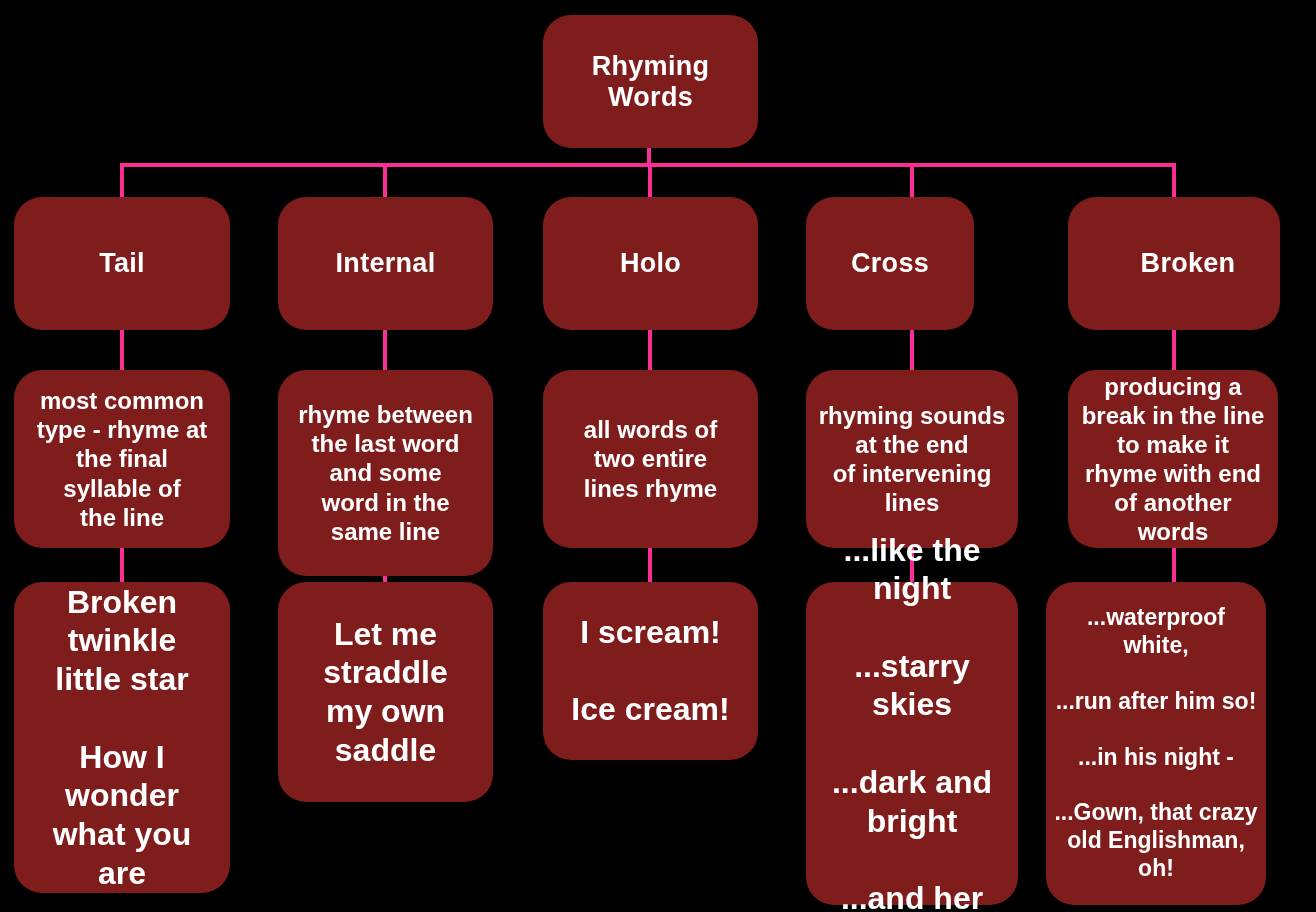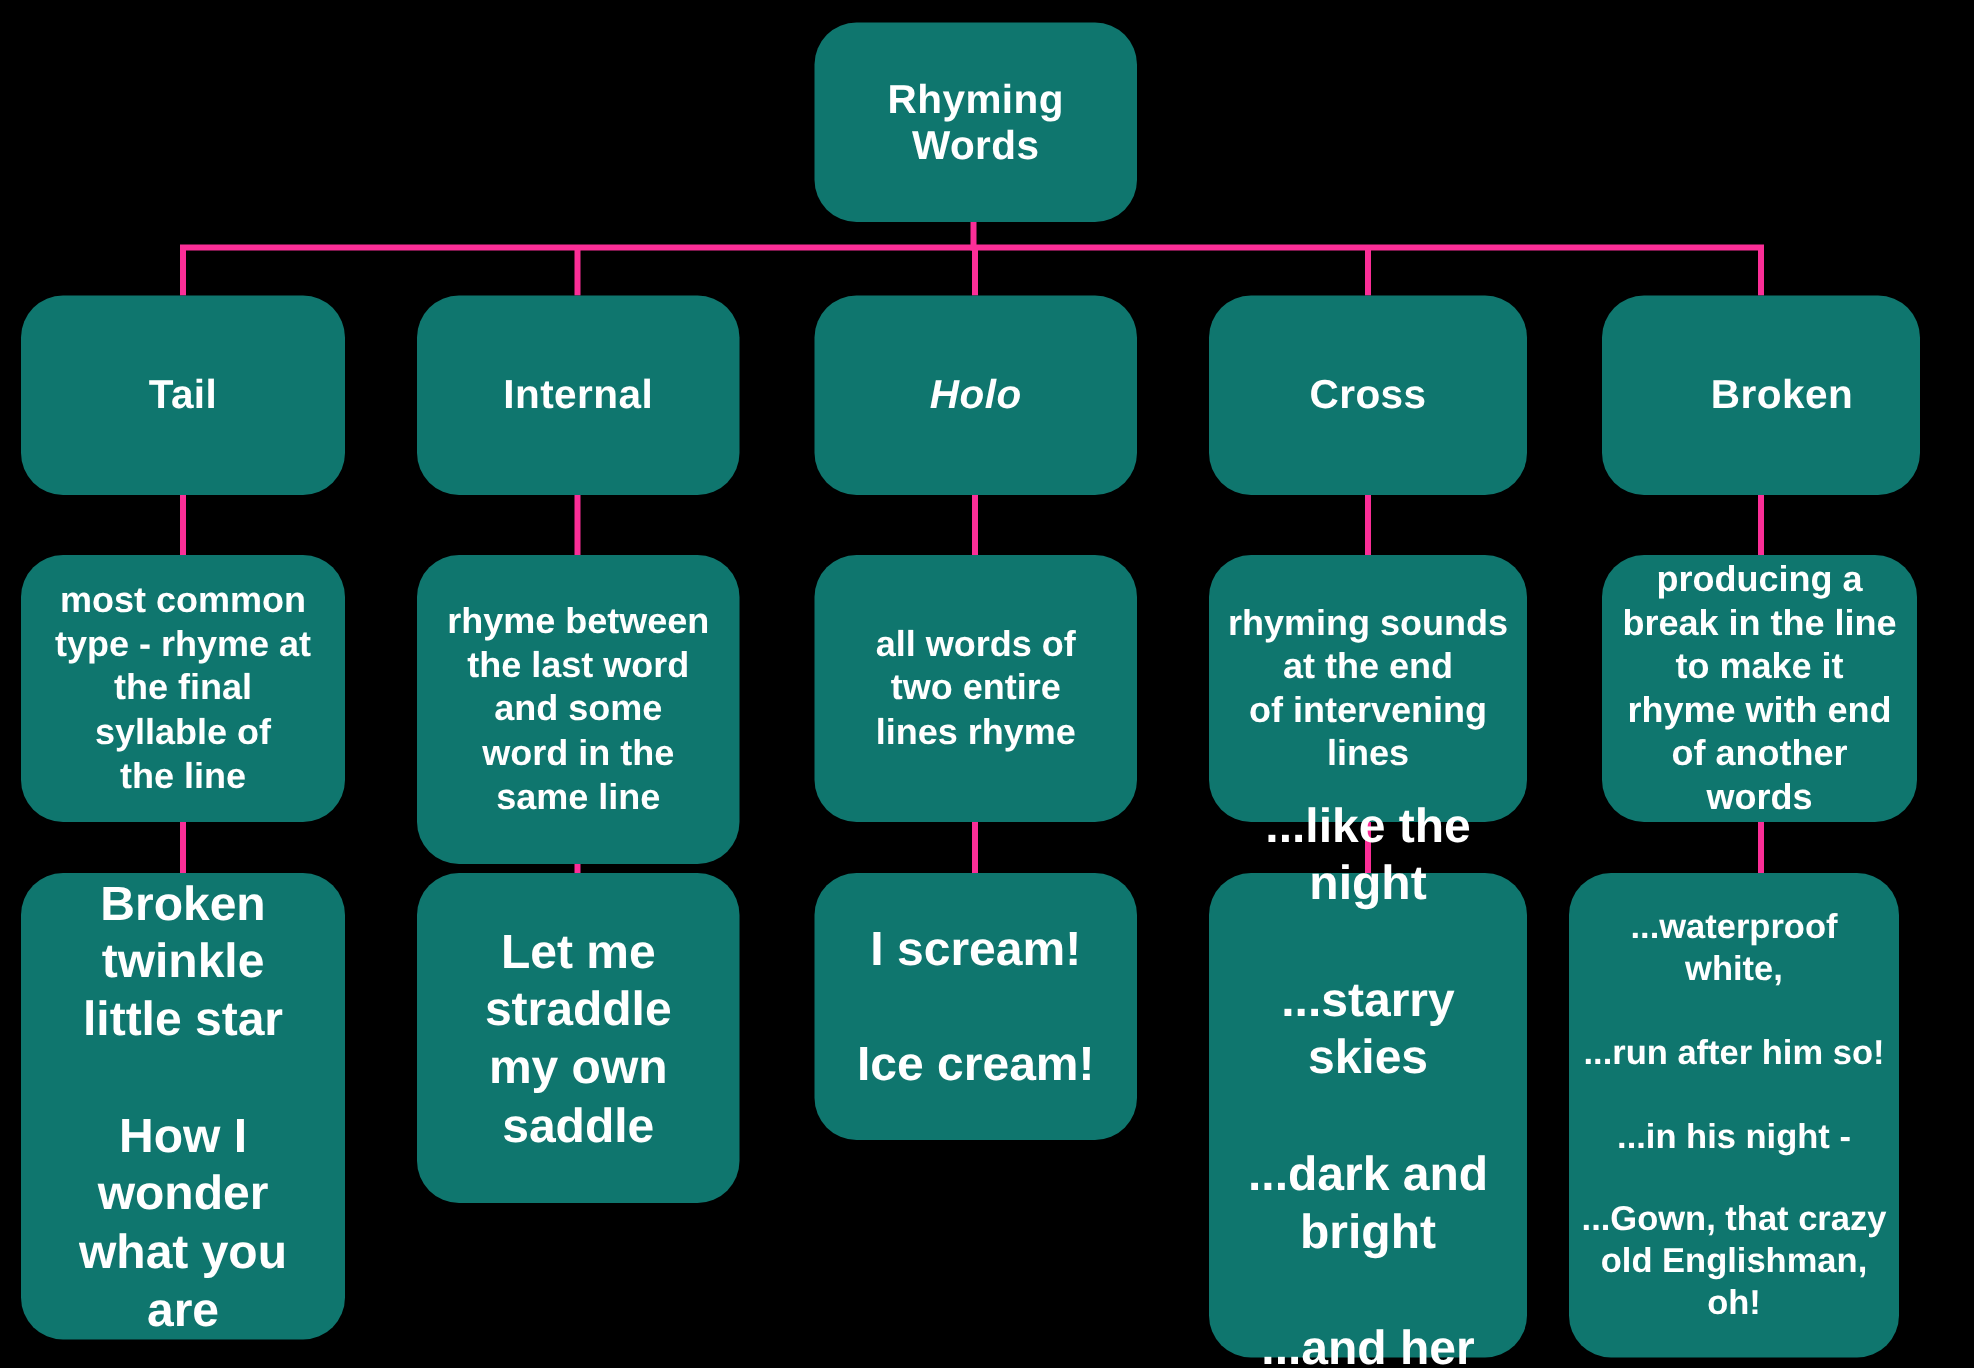--- a/index.html
+++ b/index.html
@@ -6,21 +6,21 @@
   .canvas {
     position: relative;
     width: 1316px;
     height: 912px;
     background: #000;
     font-family: "Liberation Sans", "DejaVu Sans", sans-serif;
     overflow: hidden;
   }
   .node {
     position: absolute;
-    background: #0f766e;
+    background: #7f1d1d;
     border-radius: 28px;
     color: #fff;
     font-weight: bold;
     display: flex;
     align-items: center;
     justify-content: center;
     text-align: center;
     box-sizing: border-box;
     padding: 10px 8px;
   }
@@ -30,22 +30,22 @@
   .ex-node    { font-size: 32px; line-height: 1.21; }
   .line {
     position: absolute;
     background: #fb2e97;
   }
   
   #root       { left: 543px; top: 15px;  width: 215px; height: 133px; }
   
   #n-tail     { left: 14px;   top: 197px; width: 216px; height: 133px; }
   #n-internal { left: 278px;  top: 197px; width: 215px; height: 133px; }
-  #n-holo     { left: 543px;  top: 197px; width: 215px; height: 133px; font-style: italic; }
-  #n-cross    { left: 806px;  top: 197px; width: 212px; height: 133px; }
+  #n-holo     { left: 543px;  top: 197px; width: 215px; height: 133px; }
+  #n-cross    { left: 806px;  top: 197px; width: 168px; height: 133px; }
   #n-broken   { left: 1068px; top: 197px; width: 212px; height: 133px; padding-left: 36px; }
   
   #d-tail     { left: 14px;   top: 370px; width: 216px; height: 178px; }
   #d-internal { left: 278px;  top: 370px; width: 215px; height: 206px; }
   #d-holo     { left: 543px;  top: 370px; width: 215px; height: 178px; }
   #d-cross    { left: 806px;  top: 370px; width: 212px; height: 178px; }
   #d-broken   { left: 1068px; top: 370px; width: 210px; height: 178px; }
   
   #e-tail     { left: 14px;   top: 582px; width: 216px; height: 311px; }
   #e-internal { left: 278px;  top: 582px; width: 215px; height: 220px; }

